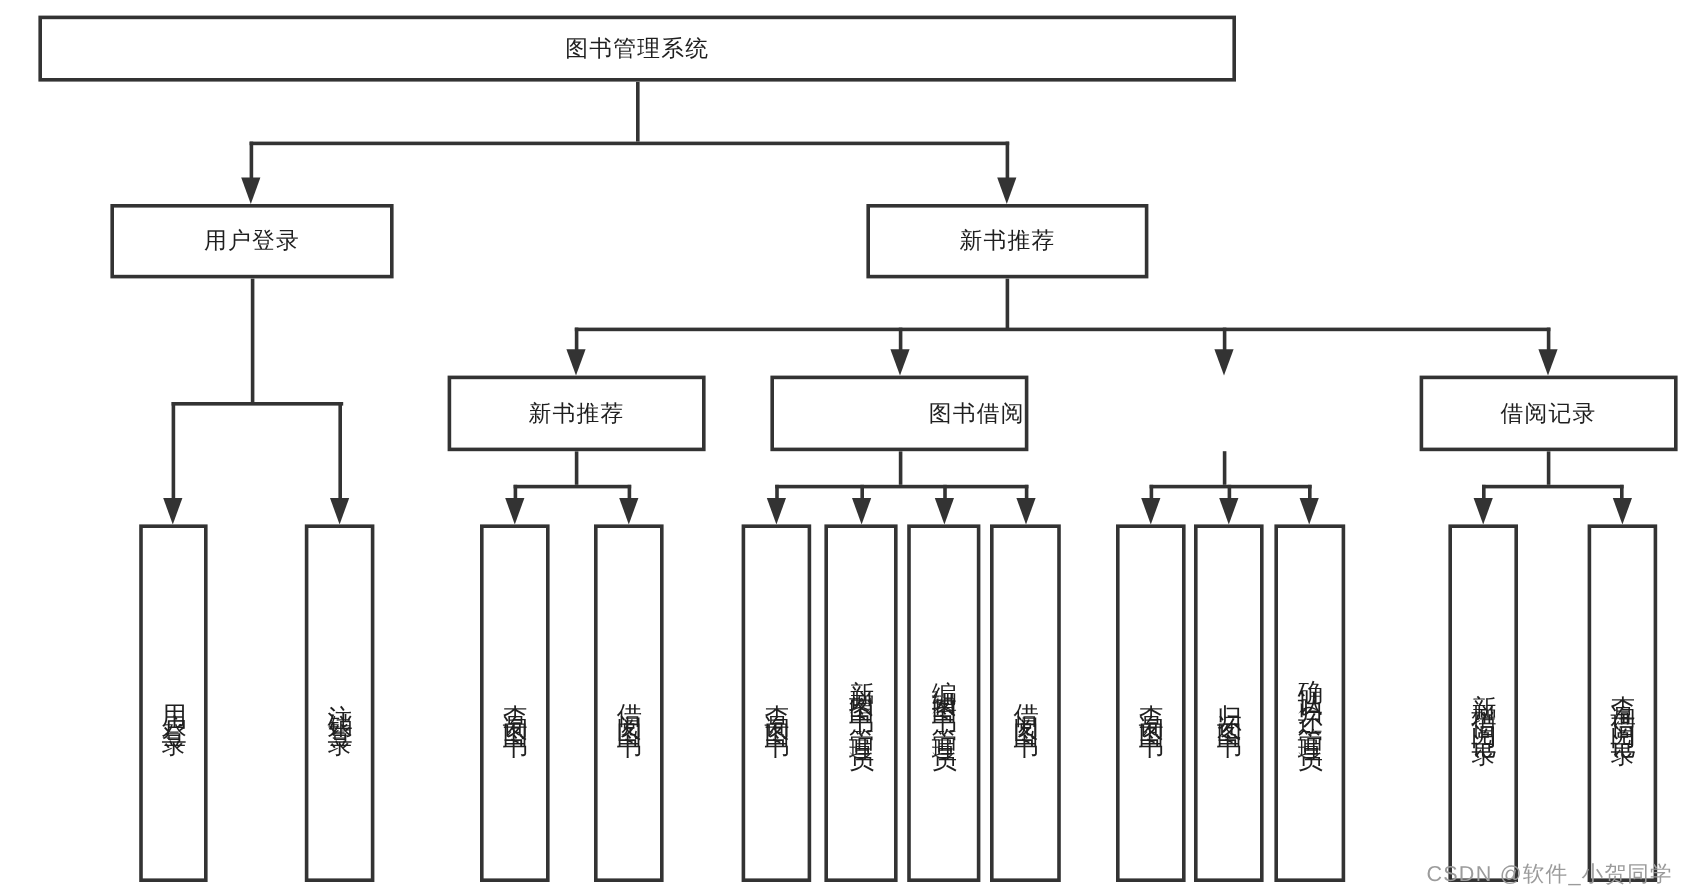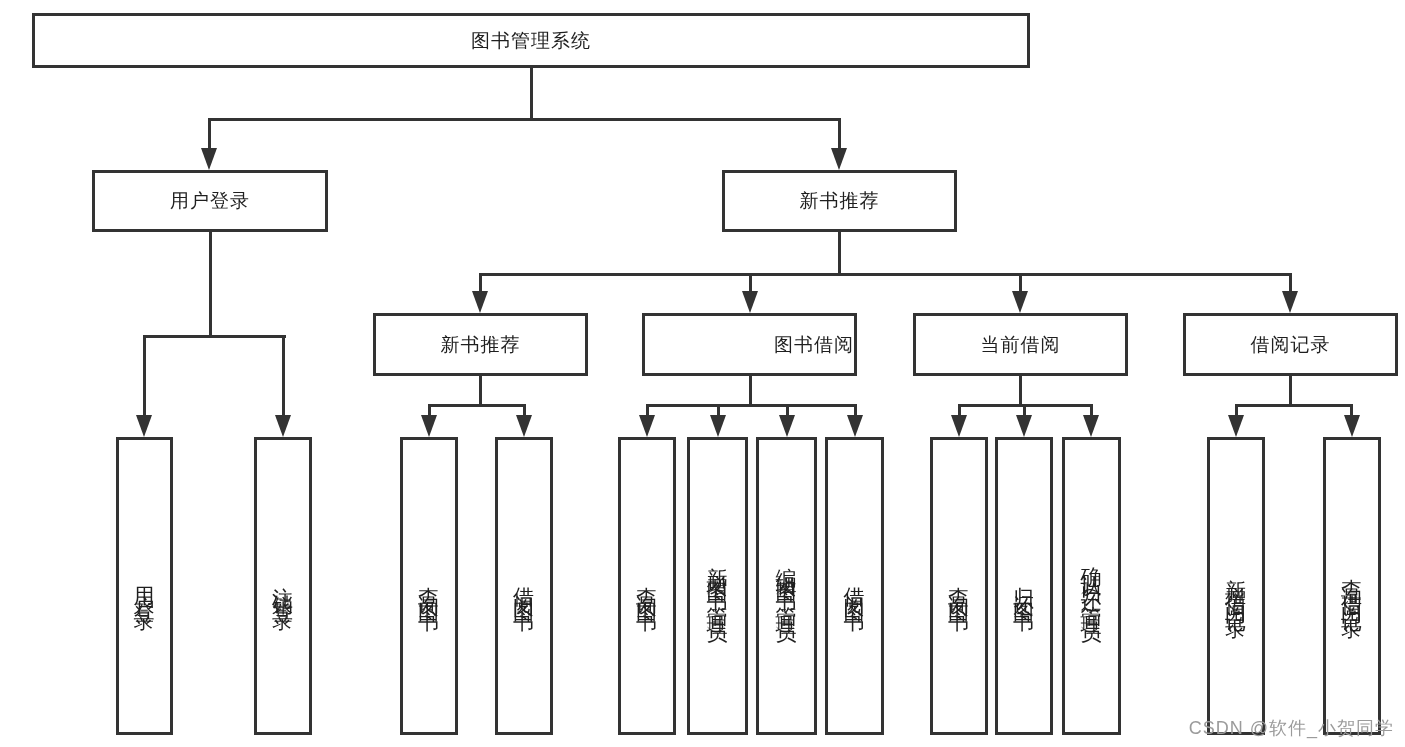--- a/index.html
+++ b/index.html
@@ -111,23 +111,20 @@
   <div class="arrow" style="left:732px; top:291px;"></div>
   <div class="arrow" style="left:1002px; top:291px;"></div>
   <div class="arrow" style="left:1272px; top:291px;"></div>
 
   <div class="box" style="left:363px; top:313px; width:215px; height:63px;">
     <span>新书推荐</span>
   </div>
   <div class="box" style="left:632px; top:313px; width:215px; height:63px;justify-content:flex-end;">
     <span>图书借阅</span>
   </div>
-  <div class="box" style="left:903px; top:313px; width:215px; height:63px;">
-    <span>当前借阅</span>
-  </div>
   <div class="box" style="left:1173px; top:313px; width:215px; height:63px;">
     <span>借阅记录</span>
   </div>
 
   <div class="line" style="left:469px; top:376px; width:3px; height:28px;"></div>
   <div class="line" style="left:418px; top:404px; width:98px; height:3px;"></div>
   <div class="line" style="left:418px; top:404px; width:3px; height:13px;"></div>
   <div class="line" style="left:513px; top:404px; width:3px; height:13px;"></div>
   <div class="arrow" style="left:411px; top:415px;"></div>
   <div class="arrow" style="left:506px; top:415px;"></div>

